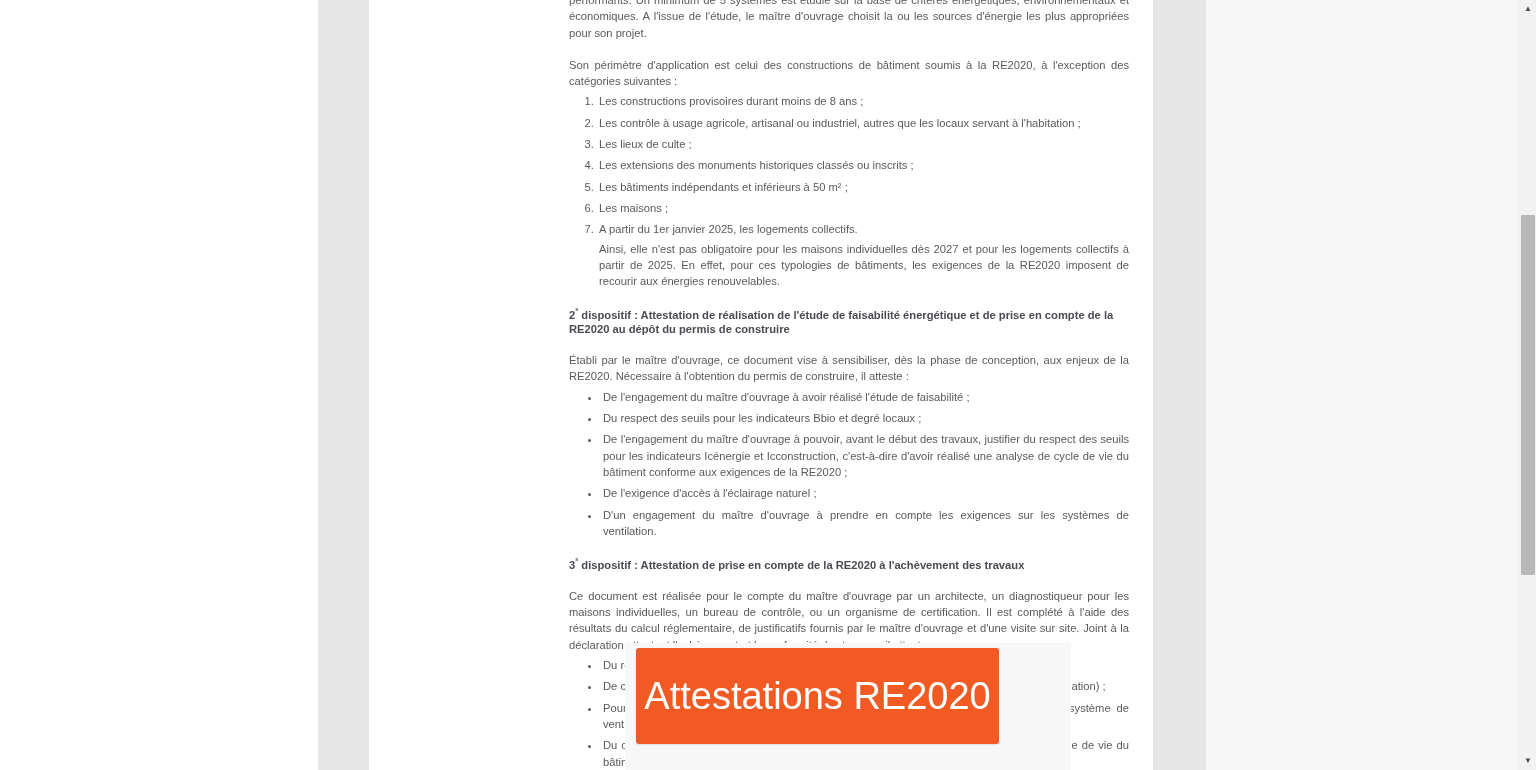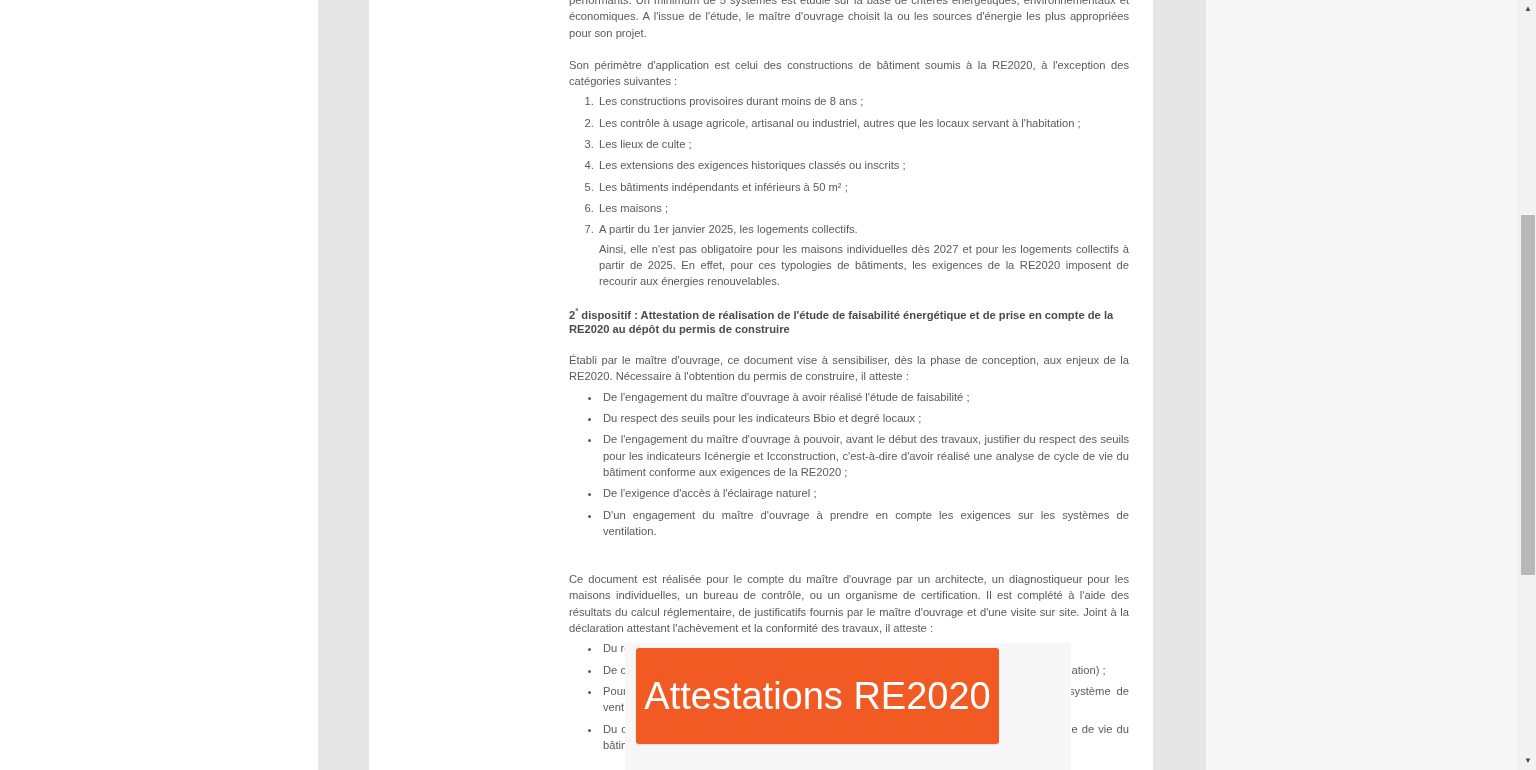--- a/index.html
+++ b/index.html
@@ -173,21 +173,21 @@
     <p class="para clipped-top">performants. Un minimum de 5 systèmes est étudié sur la base de critères énergétiques, environnementaux et économiques. A l'issue de l'étude, le maître d'ouvrage choisit la ou les sources d'énergie les plus appropriées pour son projet.</p>
 
     <div class="spacer-md"></div>
 
     <p class="para">Son périmètre d'application est celui des constructions de bâtiment soumis à la RE2020, à l'exception des catégories suivantes :</p>
 
     <ol class="numlist">
       <li>Les constructions provisoires durant moins de 8 ans ;</li>
       <li>Les contrôle à usage agricole, artisanal ou industriel, autres que les locaux servant à l'habitation ;</li>
       <li>Les lieux de culte ;</li>
-      <li>Les extensions des exigences historiques classés ou inscrits ;</li>
+      <li>Les extensions des monuments historiques classés ou inscrits ;</li>
       <li>Les bâtiments indépendants et inférieurs à 50 m² ;</li>
       <li>Les maisons ;</li>
       <li>
         <span>A partir du 1er janvier 2025, les logements collectifs.</span>
         <span class="li-sub">Ainsi, elle n'est pas obligatoire pour les maisons individuelles dès 2027 et pour les logements collectifs à partir de 2025. En effet, pour ces typologies de bâtiments, les exigences de la RE2020 imposent de recourir aux énergies renouvelables.</span>
       </li>
     </ol>
 
     <div class="spacer-sm"></div>
 
@@ -202,20 +202,23 @@
     <ul class="bullist">
       <li>De l'engagement du maître d'ouvrage à avoir réalisé l'étude de faisabilité ;</li>
       <li>Du respect des seuils pour les indicateurs Bbio et degré locaux ;</li>
       <li>De l'engagement du maître d'ouvrage à pouvoir, avant le début des travaux, justifier du respect des seuils pour les indicateurs Icénergie et Icconstruction, c'est-à-dire d'avoir réalisé une analyse de cycle de vie du bâtiment conforme aux exigences de la RE2020 ;</li>
       <li>De l'exigence d'accès à l'éclairage naturel ;</li>
       <li>D'un engagement du maître d'ouvrage à prendre en compte les exigences sur les systèmes de ventilation.</li>
     </ul>
 
     <div class="spacer-sm"></div>
 
+    <h3 class="subhead">
+      <span>3</span><sup>ª</sup><span> dispositif : Attestation de prise en compte de la RE2020 à l'achèvement des travaux</span>
+    </h3>
 
     <div class="spacer-md"></div>
 
     <p class="para">Ce document est réalisée pour le compte du maître d'ouvrage par un architecte, un diagnostiqueur pour les maisons individuelles, un bureau de contrôle, ou un organisme de certification. Il est complété à l'aide des résultats du calcul réglementaire, de justificatifs fournis par le maître d'ouvrage et d'une visite sur site. Joint à la déclaration attestant l'achèvement et la conformité des travaux, il atteste :</p>
 
     <ul class="bullist">
       <li>Du respect de l'ensemble des indicateurs relatifs aux exigences de résultat de la RE2020 ;</li>
       <li>De certaines exigences sur les caractéristiques thermiques du bâtiment (par exemple, sur l'isolation) ;</li>
       <li>Pour les bâtiments résidentiels, des exigences vis-à-vis de la perméabilité à l'air et du système de ventilation.</li>
       <li>Du contrôle de cohérence de 10 données environnementales utilisées dans l'analyse de cycle de vie du bâtiment est également intégré à cette attestation.</li>

